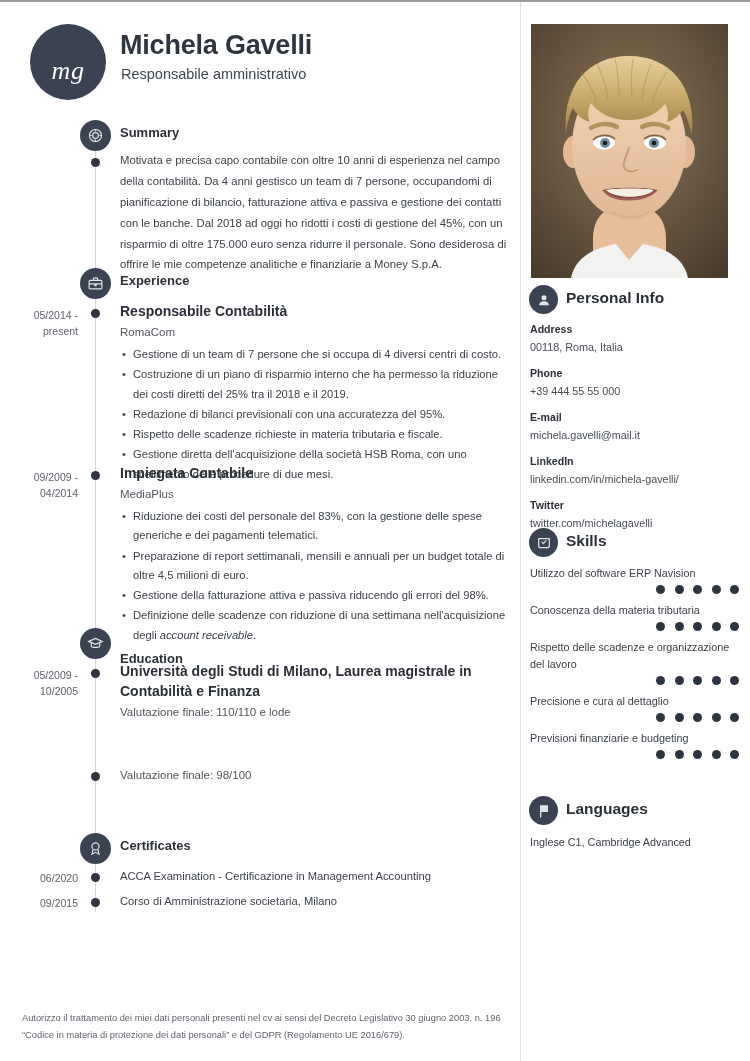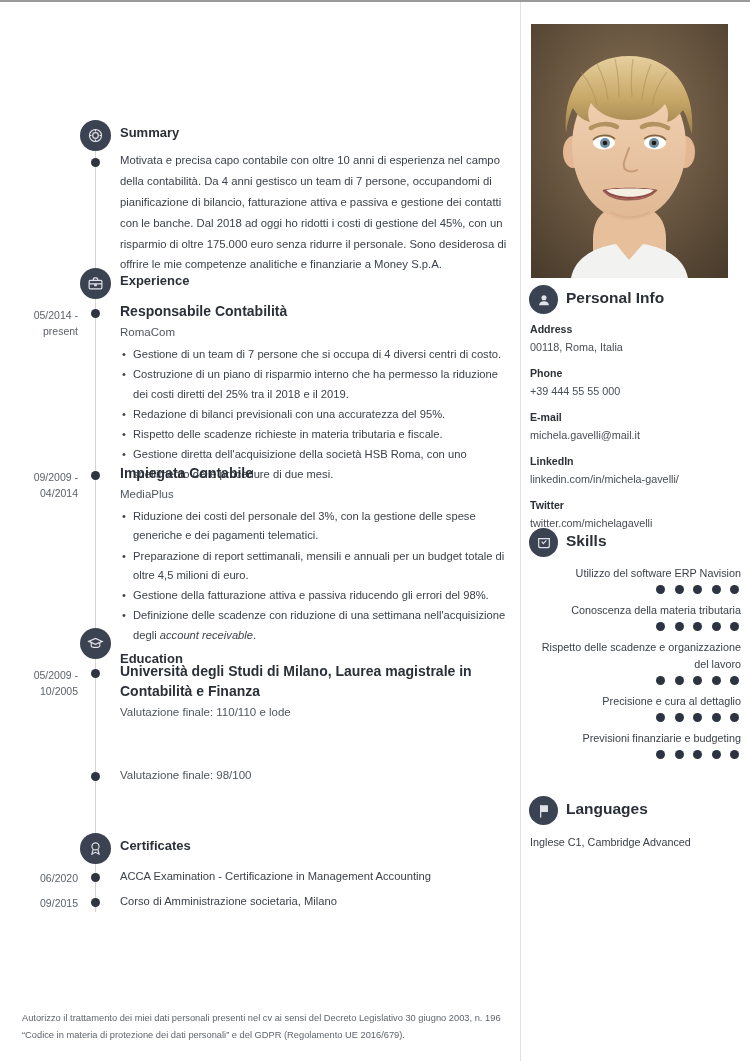--- a/index.html
+++ b/index.html
@@ -243,21 +243,21 @@
     margin: 0 0 1px 0;
     line-height: 1.5;
   }
   .info-value {
     font-size: 10.8px;
     color: #474d56;
     margin: 0 0 11px 0;
     line-height: 1.5;
   }
 
-  .skills-list { position: absolute; left: 9px; width: 211px; text-align: right; }
+  .skills-list { position: absolute; left: 9px; width: 211px; }
   .skill {
     margin-bottom: 8px;
   }
   .skill-name {
     font-size: 10.8px;
     color: #3c424a;
     line-height: 1.65;
     margin: 0;
   }
   .skill-dots {
@@ -296,20 +296,27 @@
   }
   .footer p { margin: 0; }
 </style>
 </head>
 <body>
 
 <div class="page">
 
   <div class="left-col">
 
+    <div class="header">
+      <div class="avatar">
+        <span class="avatar-text">mg</span>
+      </div>
+      <div class="name">Michela Gavelli</div>
+      <div class="job-title">Responsabile amministrativo</div>
+    </div>
 
     <div class="rail"></div>
 
     <div class="section" style="top:118px;">
       <div class="sec-icon" style="top:0;">
         <svg width="17" height="17" viewBox="0 0 24 24" fill="none" stroke="#dfe2e7" stroke-width="1.7">
           <circle cx="12" cy="12" r="8.5"></circle>
           <circle cx="12" cy="12" r="4"></circle>
           <path d="M12 3.5v3M12 17.5v3M3.5 12h3M17.5 12h3"></path>
         </svg>
@@ -344,21 +351,21 @@
           <li>Gestione diretta dell'acquisizione della società HSB Roma, con uno snellimento delle procedure di due mesi.</li>
         </ul>
       </div>
 
       <div class="dates" style="top:201px;">09/2009 - 04/2014</div>
       <div class="bullet-dot" style="top:203px;"></div>
       <div class="entry-body" style="top:196px;">
         <p class="entry-title">Impiegata Contabile</p>
         <p class="entry-sub">MediaPlus</p>
         <ul class="entry-list">
-          <li>Riduzione dei costi del personale del 3%, con la gestione delle spese generiche e dei pagamenti telematici.</li>
+          <li>Riduzione dei costi del personale del 83%, con la gestione delle spese generiche e dei pagamenti telematici.</li>
           <li>Preparazione di report settimanali, mensili e annuali per un budget totale di oltre 4,5 milioni di euro.</li>
           <li>Gestione della fatturazione attiva e passiva riducendo gli errori del 98%.</li>
           <li>
             <span>Definizione delle scadenze con riduzione di una settimana nell'acquisizione degli <i>account receivable</i>.</span>
           </li>
         </ul>
       </div>
     </div>
 
     <div class="section" style="top:626px;">

